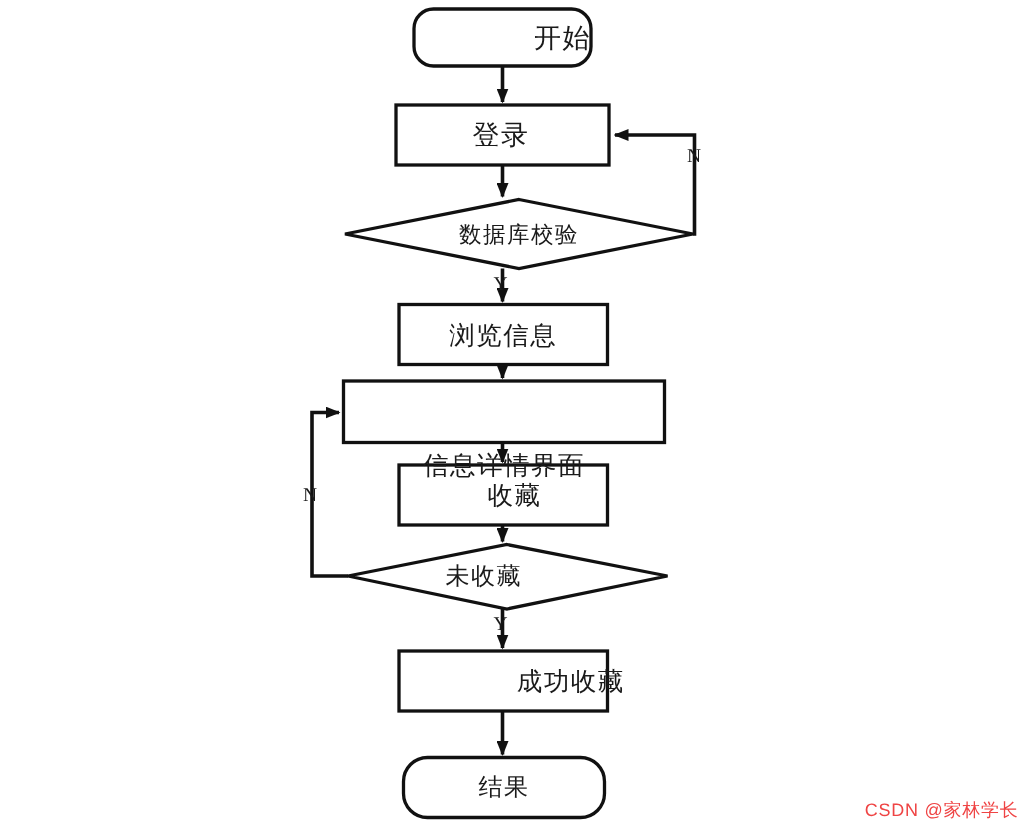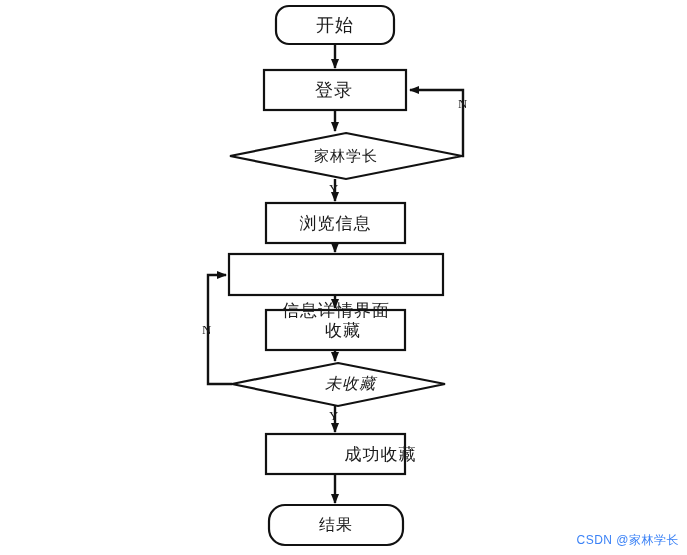--- a/index.html
+++ b/index.html
@@ -38,21 +38,21 @@
     color: #1a1a1a;
     font-size: 13px;
     line-height: 13px;
   }
   .watermark {
     position: absolute;
     right: 8px;
     bottom: 6px;
     font-family: "Liberation Sans", "DejaVu Sans", sans-serif;
     font-size: 12px;
-    color: #3b82f6;
+    color: #ef4444;
     letter-spacing: 0.5px;
     white-space: nowrap;
   }
 </style>
 </head>
 <body>
 
 <svg id="flow-canvas" viewBox="0 0 687 555" width="687" height="555" xmlns="http://www.w3.org/2000/svg">
   <defs>
     <marker id="arrowhead" markerWidth="10" markerHeight="8" refX="9" refY="4" orient="auto" markerUnits="userSpaceOnUse">
@@ -92,33 +92,33 @@
 
   <line x1="335" y1="350" x2="335" y2="361" stroke="#111111" stroke-width="2.4" marker-end="url(#arrowhead)"></line>
 
   <path d="M232,384 L208,384 L208,275 L226,275" fill="none" stroke="#111111" stroke-width="2.4" marker-end="url(#arrowhead)"></path>
 
   <line x1="335" y1="406" x2="335" y2="432" stroke="#111111" stroke-width="2.4" marker-end="url(#arrowhead)"></line>
 
   <line x1="335" y1="474" x2="335" y2="503" stroke="#111111" stroke-width="2.4" marker-end="url(#arrowhead)"></line>
 </svg>
 
-<div class="node-label" style="left:276px; top:6px; width:118px; height:38px; font-size:18px;">开始</div>
+<div class="node-label" style="left:276px; top:6px; width:118px; height:38px; font-size:18px;padding-left:40px;">开始</div>
 
 <div class="node-label" style="left:264px; top:70px; width:140px; height:40px; font-size:18px;">登录</div>
 
-<div class="node-label" style="left:230px; top:133px; width:232px; height:46px; font-size:15px;">家林学长</div>
+<div class="node-label" style="left:230px; top:133px; width:232px; height:46px; font-size:15px;">数据库校验</div>
 
 <div class="node-label" style="left:266px; top:203px; width:139px; height:40px; font-size:17px;">浏览信息</div>
 
 <div class="node-label" style="left:229px; top:254px; width:214px; height:41px; font-size:17px;margin-top:36px;">信息详情界面</div>
 
 <div class="node-label" style="left:266px; top:310px; width:154px; height:40px; font-size:17px;">收藏</div>
 
-<div class="node-label" style="left:244px; top:363px; width:213px; height:43px; font-size:16px;font-style:italic;">未收藏</div>
+<div class="node-label" style="left:216px; top:363px; width:213px; height:43px; font-size:16px;">未收藏</div>
 
 <div class="node-label" style="left:266px; top:434px; width:139px; height:40px; font-size:17px;margin-left:45px;">成功收藏</div>
 
 <div class="node-label" style="left:269px; top:505px; width:134px; height:40px; font-size:16px;">结果</div>
 
 <div class="edge-label" style="left:458px; top:97px;">N</div>
 
 <div class="edge-label" style="left:329px; top:182px;">Y</div>
 
 <div class="edge-label" style="left:202px; top:323px;">N</div>

